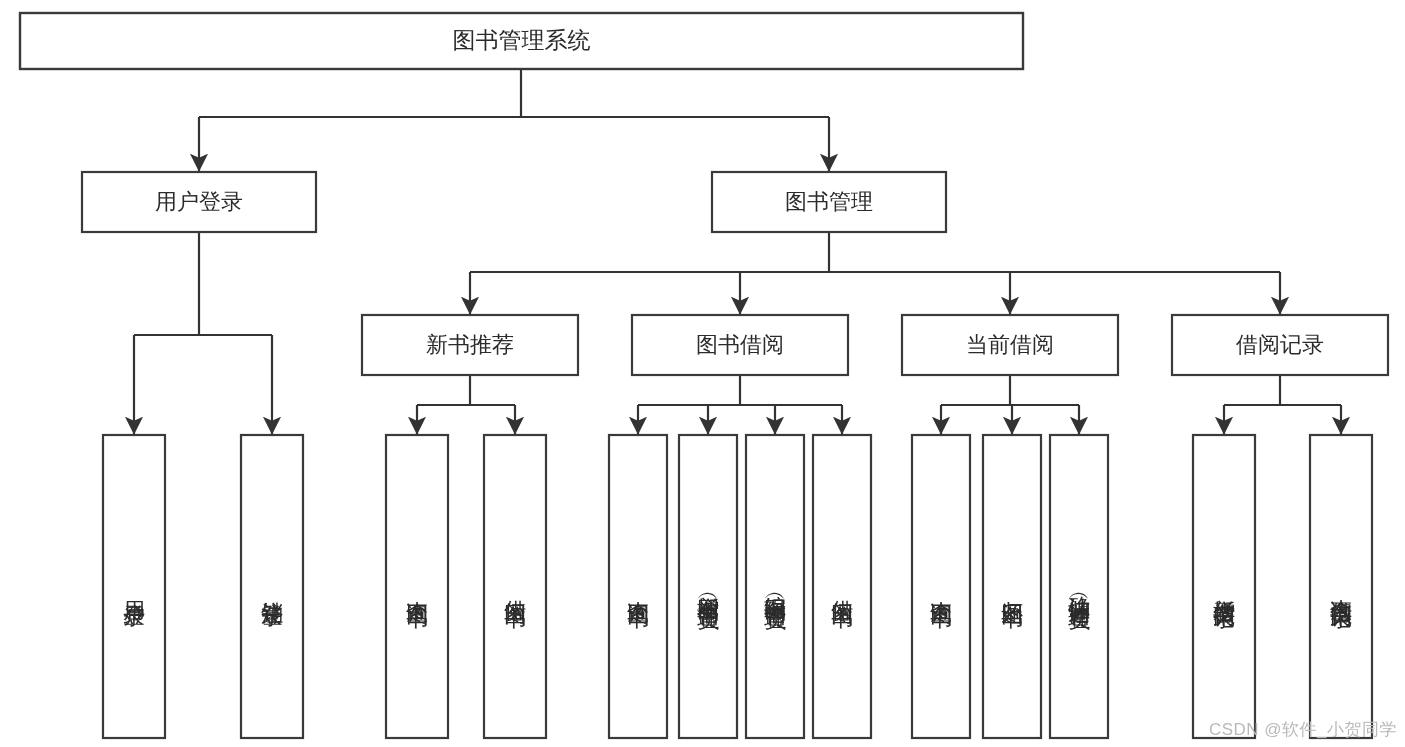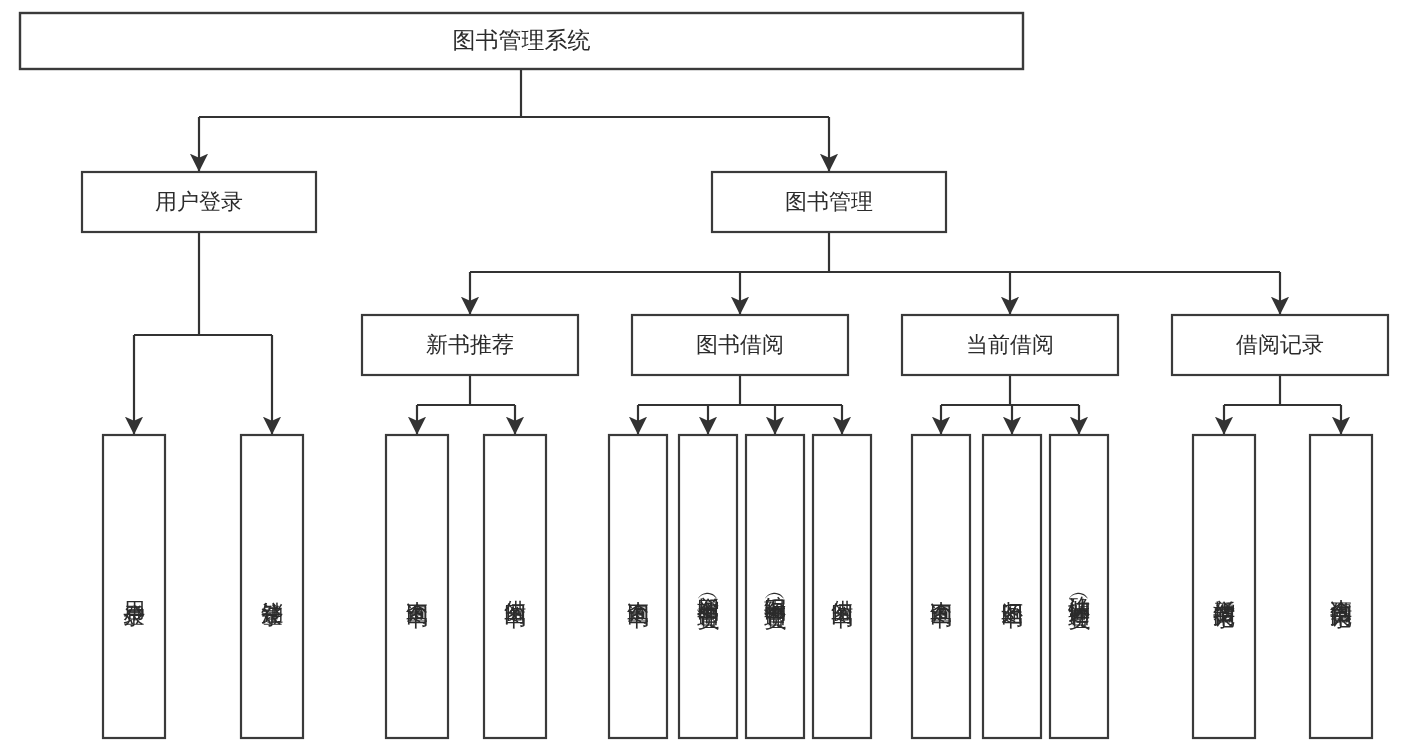--- a/index.html
+++ b/index.html
@@ -237,13 +237,14 @@
       <div class="leaf-label-wrap" style="left: 1050px; top: 435px; width: 58px; height: 303px;">
         <span class="leaf-label">确认归还（管理员）</span>
       </div>
       <div class="leaf-label-wrap" style="left: 1193px; top: 435px; width: 62px; height: 303px;">
         <span class="leaf-label">新增借阅记录</span>
       </div>
       <div class="leaf-label-wrap" style="left: 1310px; top: 435px; width: 62px; height: 303px;">
         <span class="leaf-label">查询借阅记录</span>
       </div>
     </div>
+  <div class="watermark">CSDN @软件_小贺同学</div>
 </div>
 
 </body></html>

